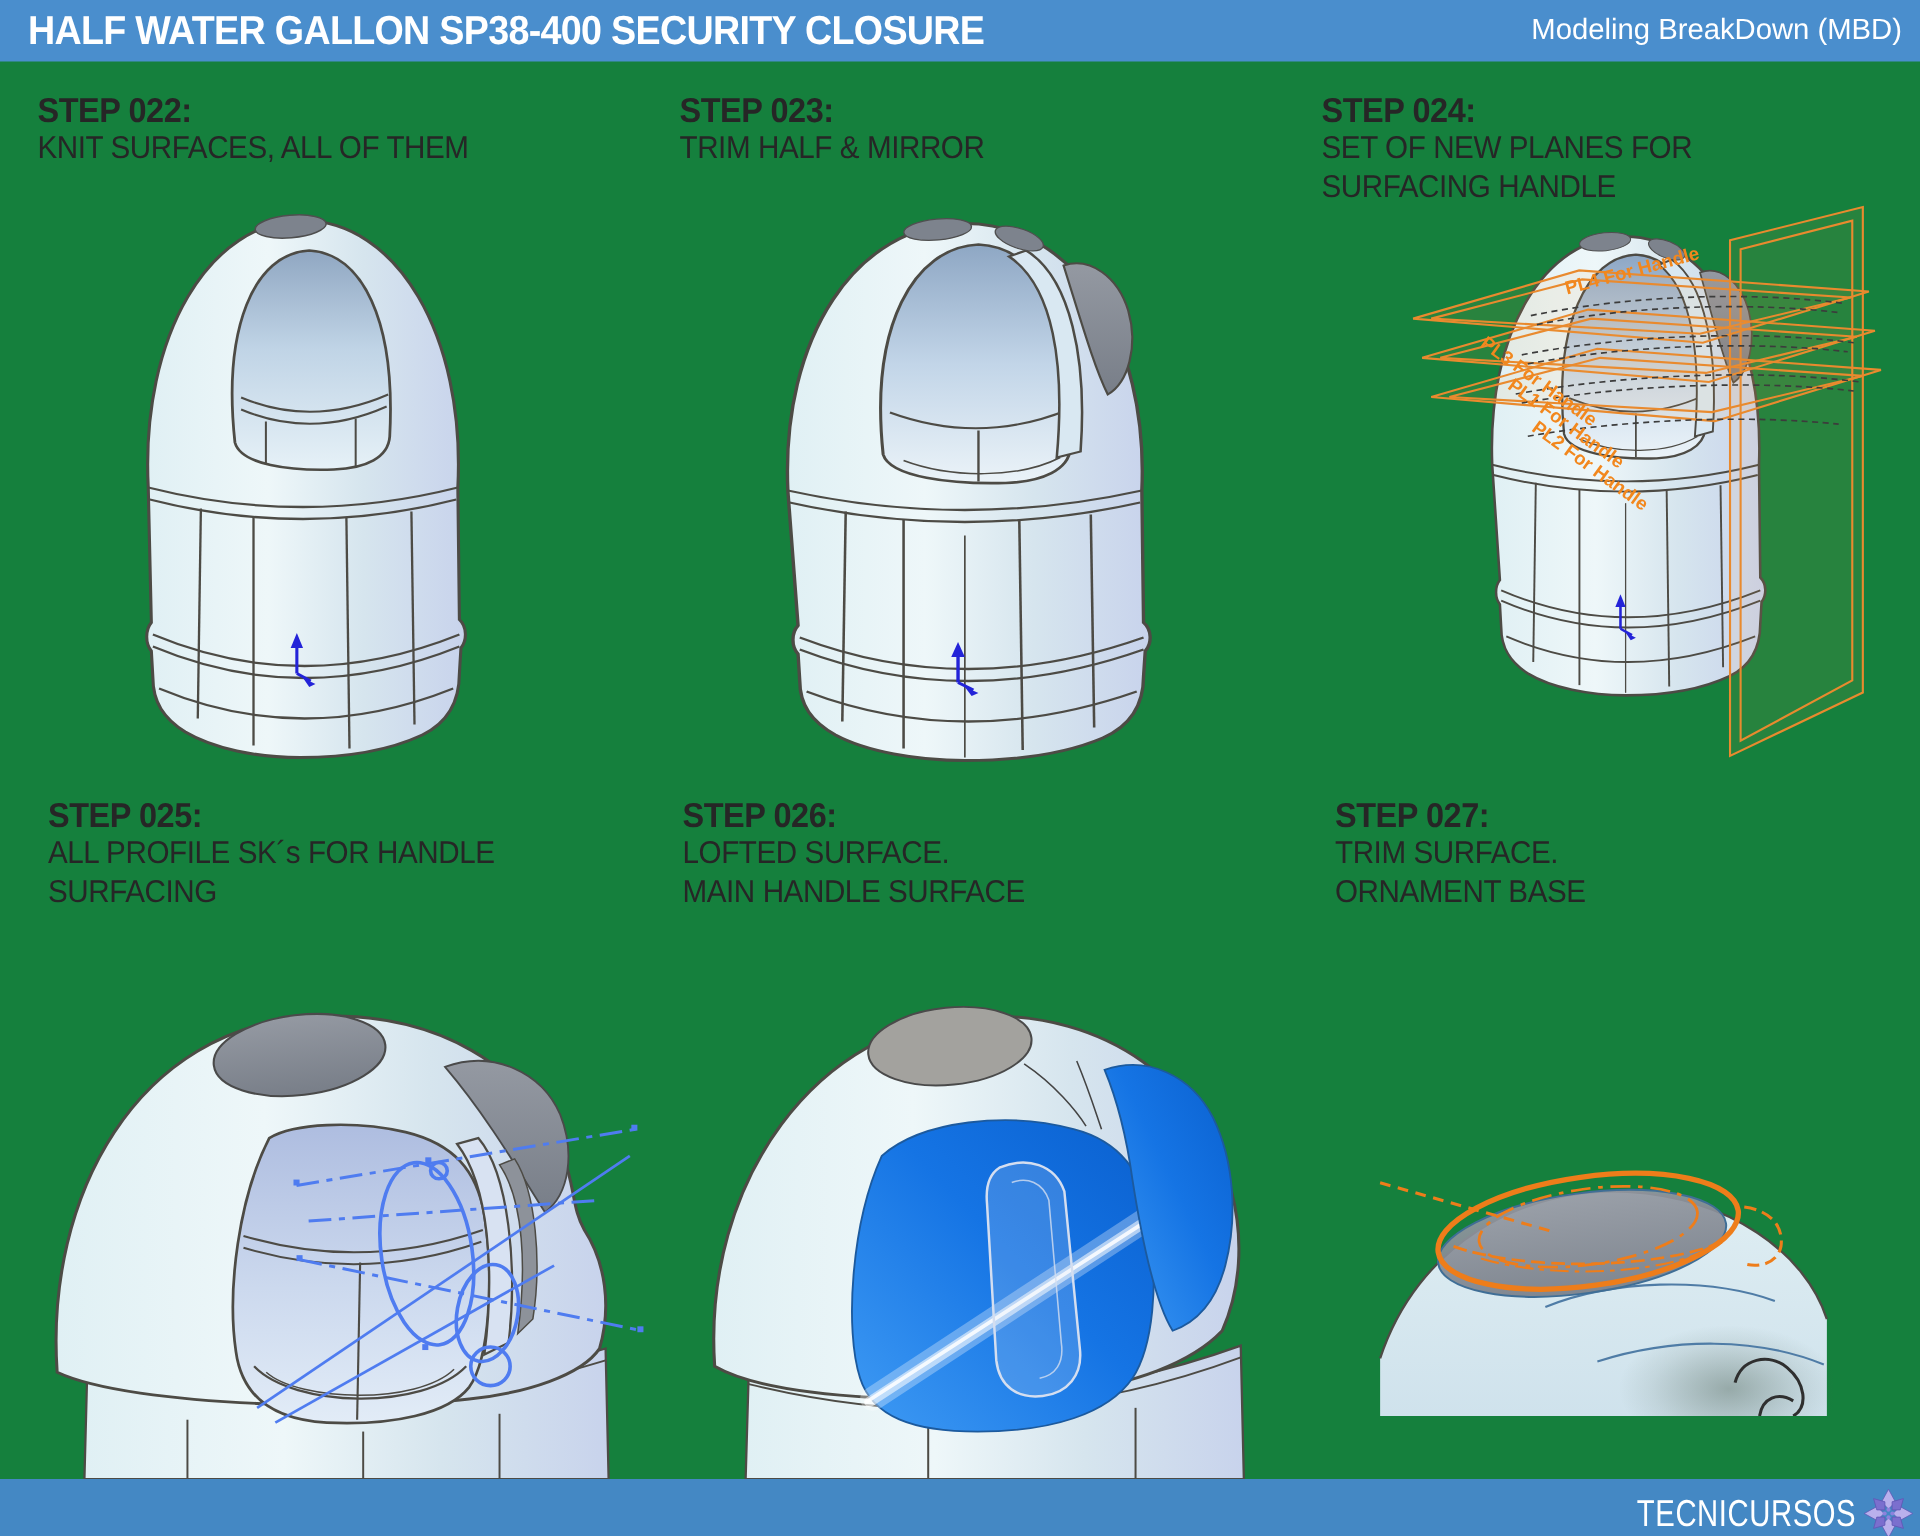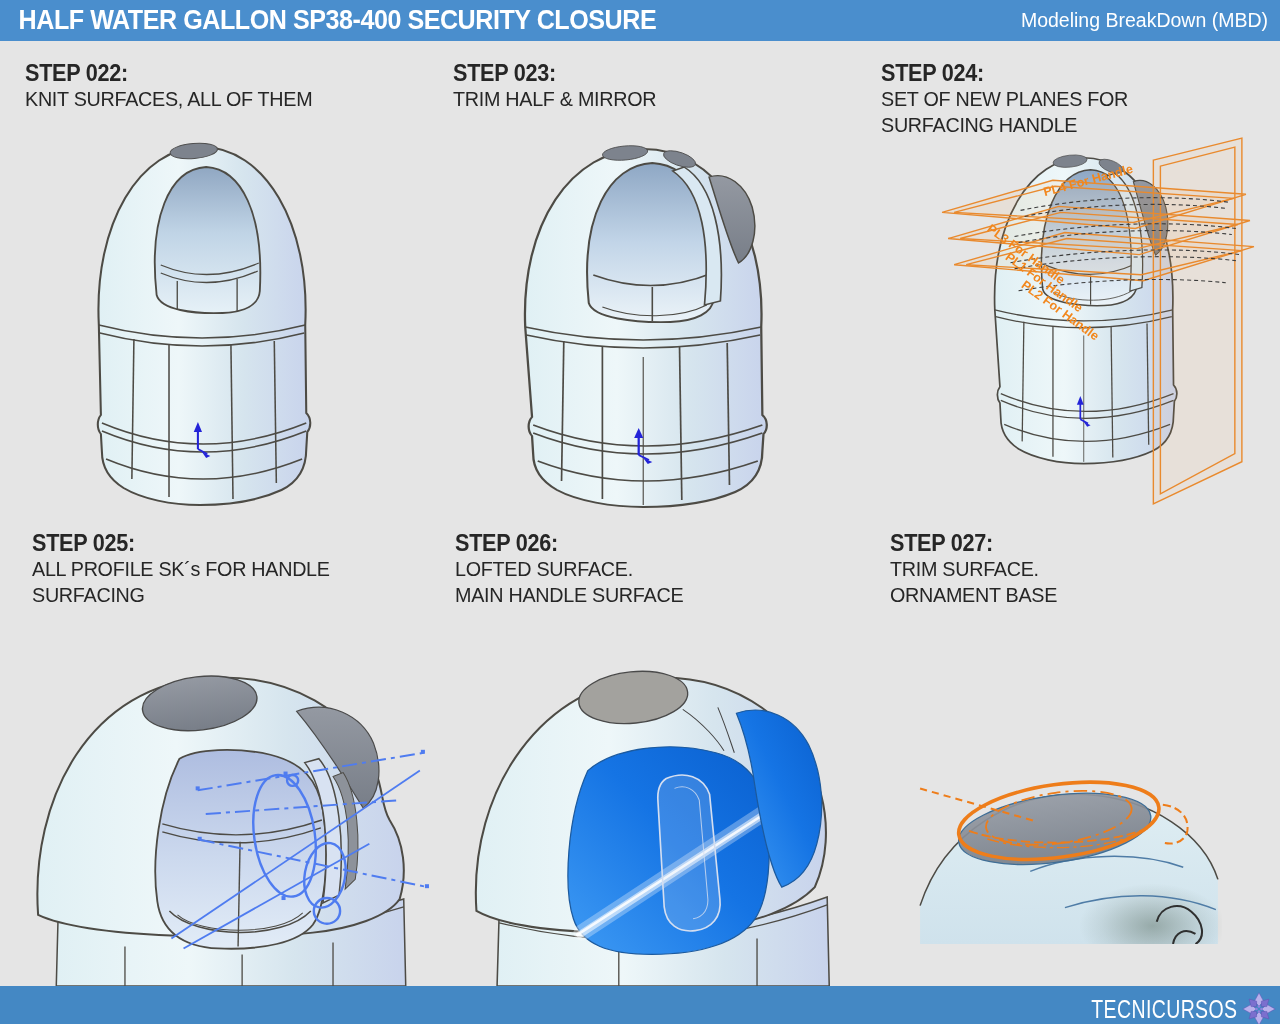--- a/index.html
+++ b/index.html
@@ -1,16 +1,16 @@
 <!DOCTYPE html>
 <html style="--header_bg: #4a8ecd; --footer_bg: #4488c4; --caption_text: #262626; --plane_orange: #f0861f; --sketch_blue: #4f7cf0; --loft_blue: #1272e2; --logo_purple: #7b6fce;"><head>
 <meta charset="utf-8">
 <style>
   html,body{margin:0;padding:0;}
-  .page{position:relative;width:1280px;height:1024px;background:#e5e5e5;overflow:hidden;
+  .page{position:relative;width:1280px;height:1024px;background:#15803d;overflow:hidden;
         font-family:"Liberation Sans", sans-serif;}
   
   .header{position:absolute;left:0;top:0;width:1280px;height:41px;
           background:var(--header_bg,#4a8ecd);display:flex;align-items:center;justify-content:space-between;}
   .header-title{color:#fff;font-weight:bold;font-size:27px;letter-spacing:-0.5px;
                 padding-left:20px;white-space:nowrap;transform:scaleX(0.93);transform-origin:left center;}
   .header-badge{color:#fff;font-size:19.5px;padding-right:12px;white-space:nowrap;}
   
   .caption{position:absolute;color:var(--caption_text,#262626);transform:scaleX(0.94);transform-origin:left top;}
   .step-id{font-weight:bold;font-size:23px;line-height:26px;letter-spacing:-0.3px;}

